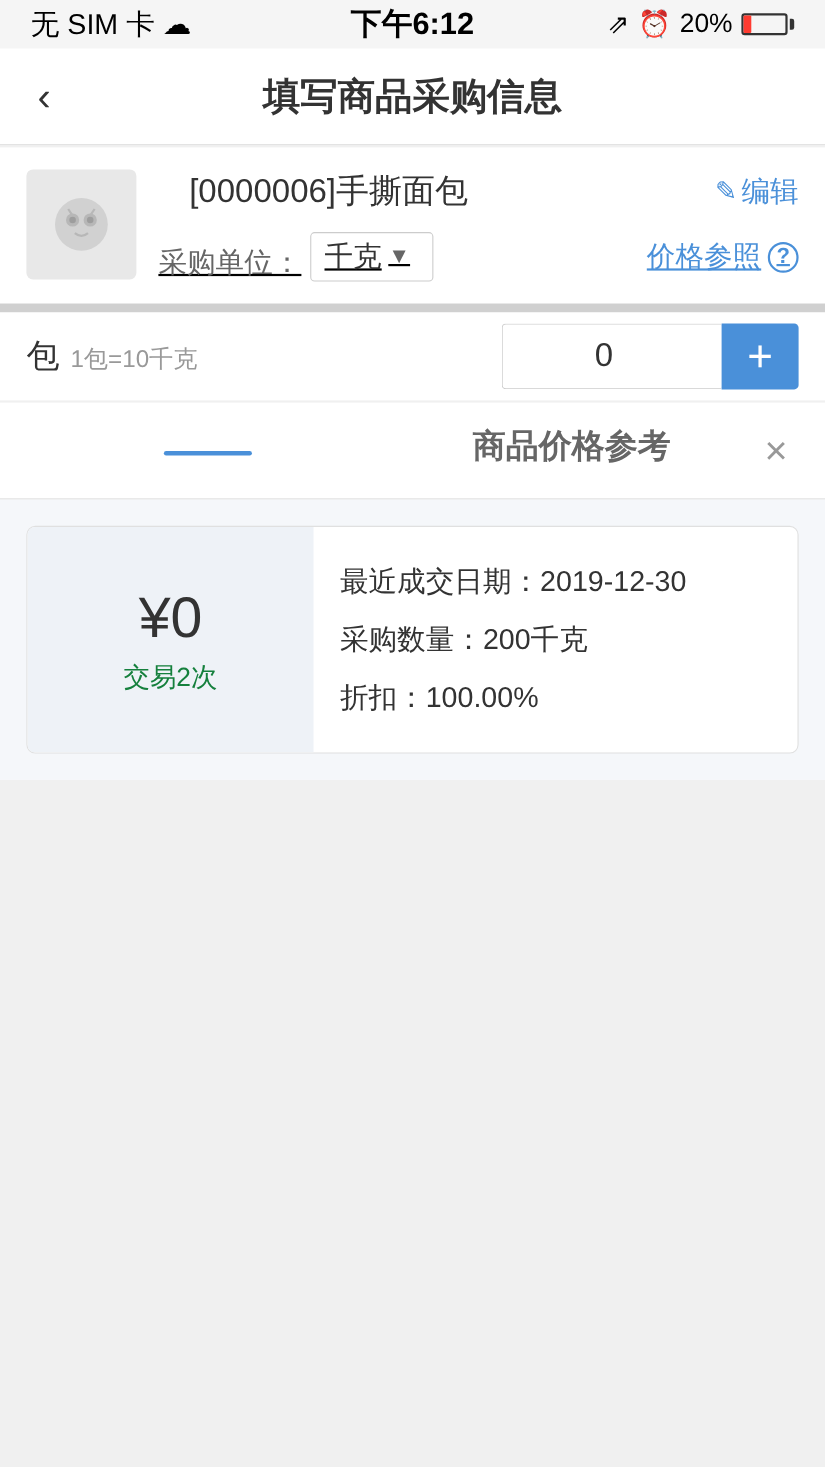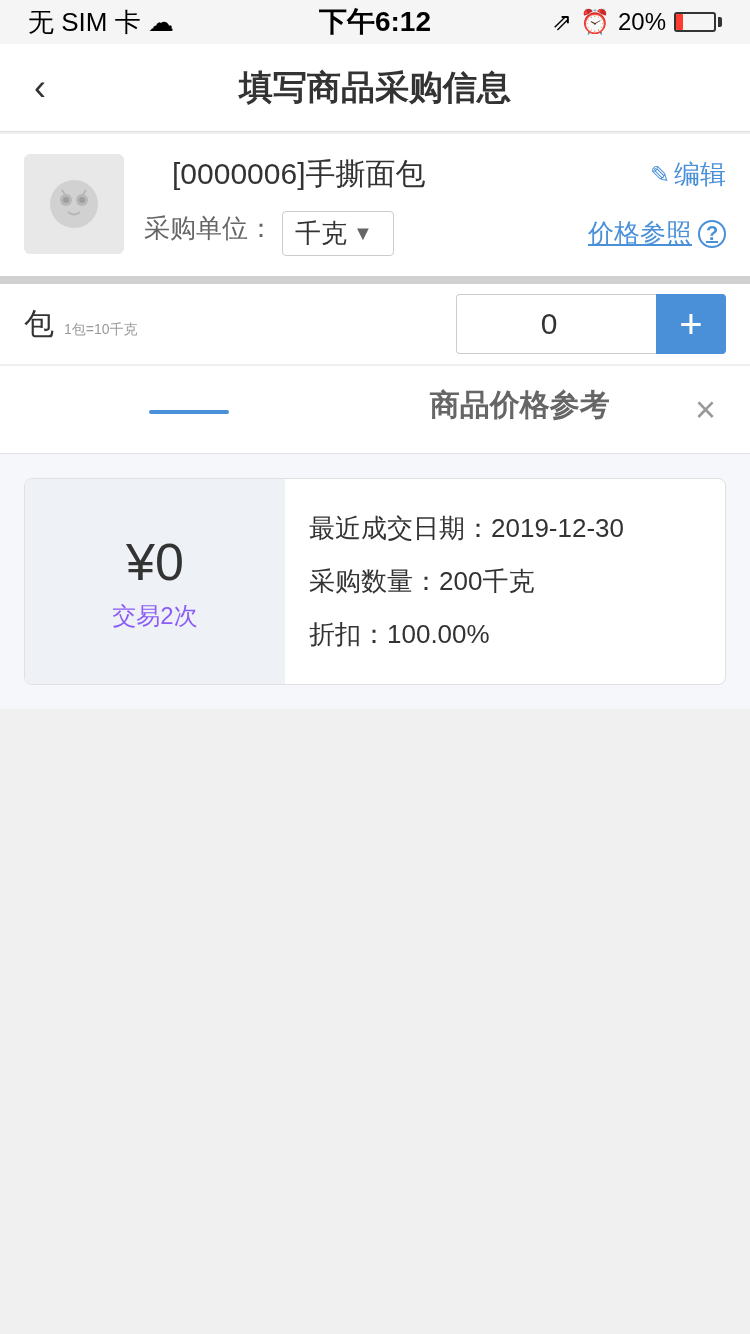--- a/index.html
+++ b/index.html
@@ -215,21 +215,21 @@
       display: flex;
       align-items: baseline;
       gap: 10px;
     }
     .quantity-unit {
       font-size: 30px;
       color: #333;
       font-weight: 500;
     }
     .quantity-conversion {
-      font-size: 14px;
+      font-size: 22px;
       color: #999;
     }
     .quantity-input-wrapper {
       margin-left: auto;
       display: flex;
       align-items: center;
       gap: 0;
     }
     .quantity-input {
       width: 200px;
@@ -324,21 +324,21 @@
       padding: 30px 20px;
       flex-shrink: 0;
     }
     .price-amount {
       font-size: 52px;
       color: #333;
       font-weight: 500;
     }
     .trade-count {
       font-size: 24px;
-      color: #8b5cf6;
+      color: #15803d;
       margin-top: 8px;
     }
     .price-card-right {
       flex: 1;
       padding: 30px 24px;
       display: flex;
       flex-direction: column;
       justify-content: center;
       gap: 14px;
     }
@@ -390,21 +390,21 @@
     </div>
     <div class="product-info">
       <div class="product-title-row">
         <span class="product-name">[0000006]手撕面包</span>
         <div class="edit-btn">
           <span class="edit-icon">✎</span>
           <span>编辑</span>
         </div>
       </div>
       <div class="purchase-unit-row">
-        <div style="display:flex;align-items:flex-start;gap:8px;">
+        <div style="display:flex;align-items:flex-end;gap:8px;text-decoration:underline;">
           <span class="purchase-unit-label">采购单位：</span>
           <div class="unit-select">
             <span>千克</span>
             <span class="unit-select-arrow">▼</span>
           </div>
         </div>
         <div class="price-ref-btn">
           <span>价格参照</span>
           <div class="price-ref-icon">?</div>
         </div>

